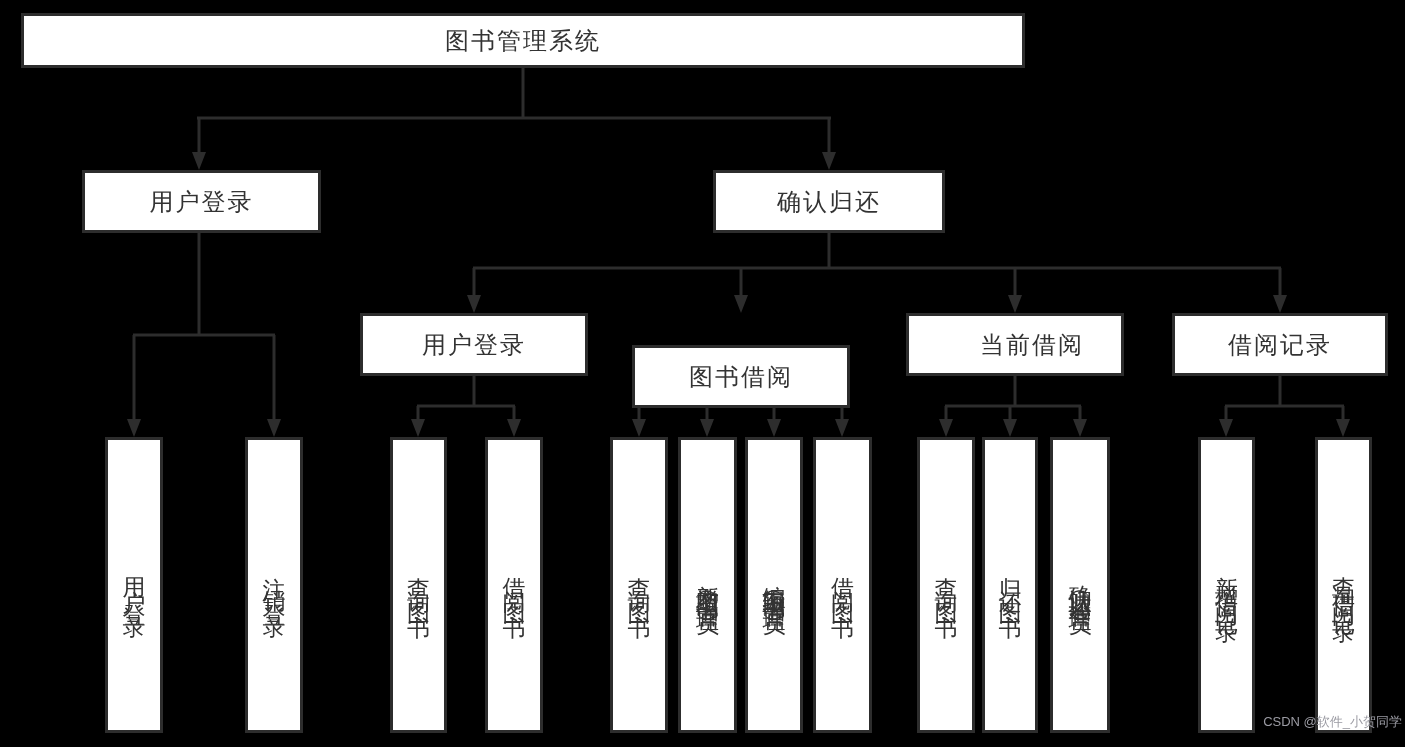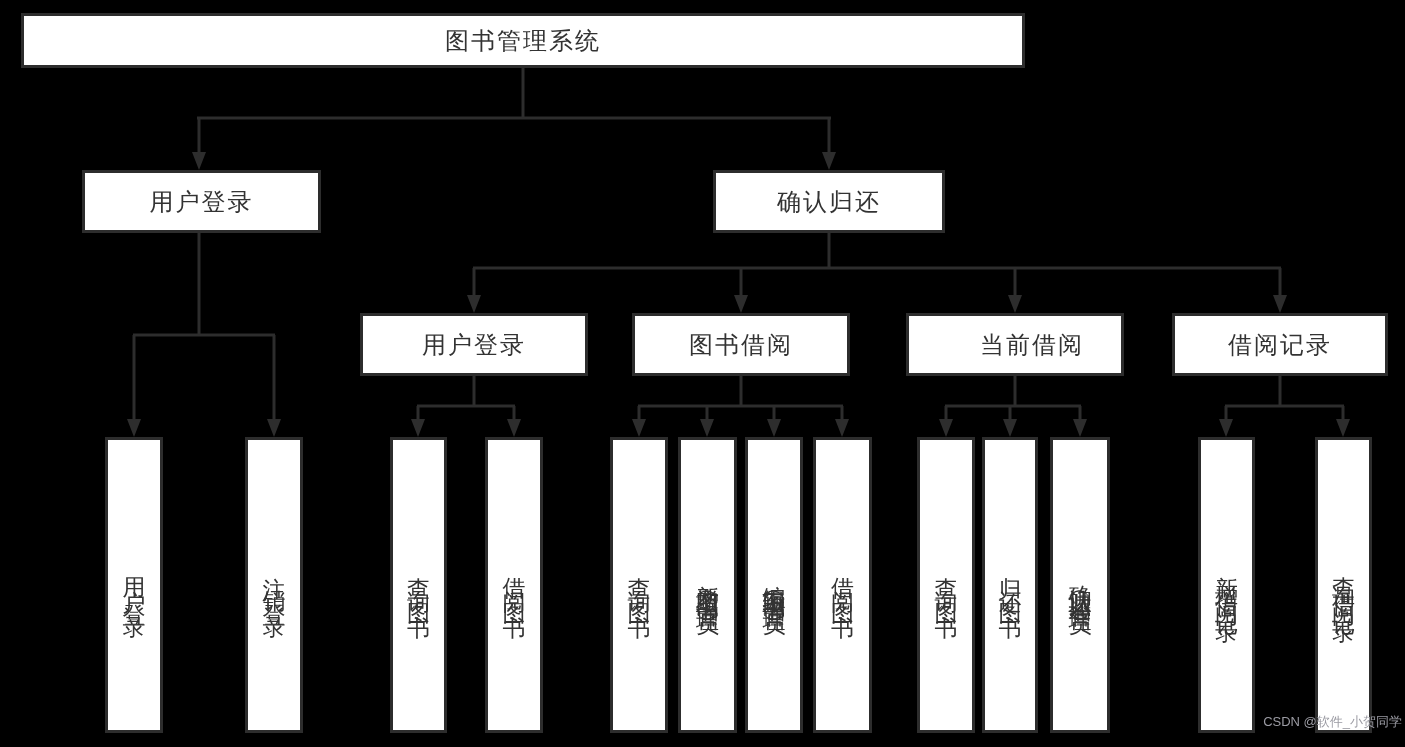--- a/index.html
+++ b/index.html
@@ -26,21 +26,21 @@
     font-size:24px;
     letter-spacing:2px;
     color:#333333;
     white-space:nowrap;
   }
   .node.root{left:21px;top:13px;width:1004px;height:55px;}
   .node.lvl2a{left:82px;top:170px;width:239px;height:63px;}
   .node.lvl2b{left:713px;top:170px;width:232px;height:63px;}
   .node.lvl3{top:313px;height:63px;}
   .node.l3a{left:360px;width:228px;}
-  .node.l3b{left:632px;width:218px;}
+  .node.l3b{left:632px;width:218px;margin-top:32px;}
   .node.l3c{left:906px;width:218px;padding-left:34px;}
   .node.l3d{left:1172px;width:216px;}
   .node.leaf{top:437px;height:296px;}
   .v-label{
     writing-mode:vertical-rl;
     text-orientation:mixed;
     font-size:23px;
     color:#333333;
     line-height:1;
   }

